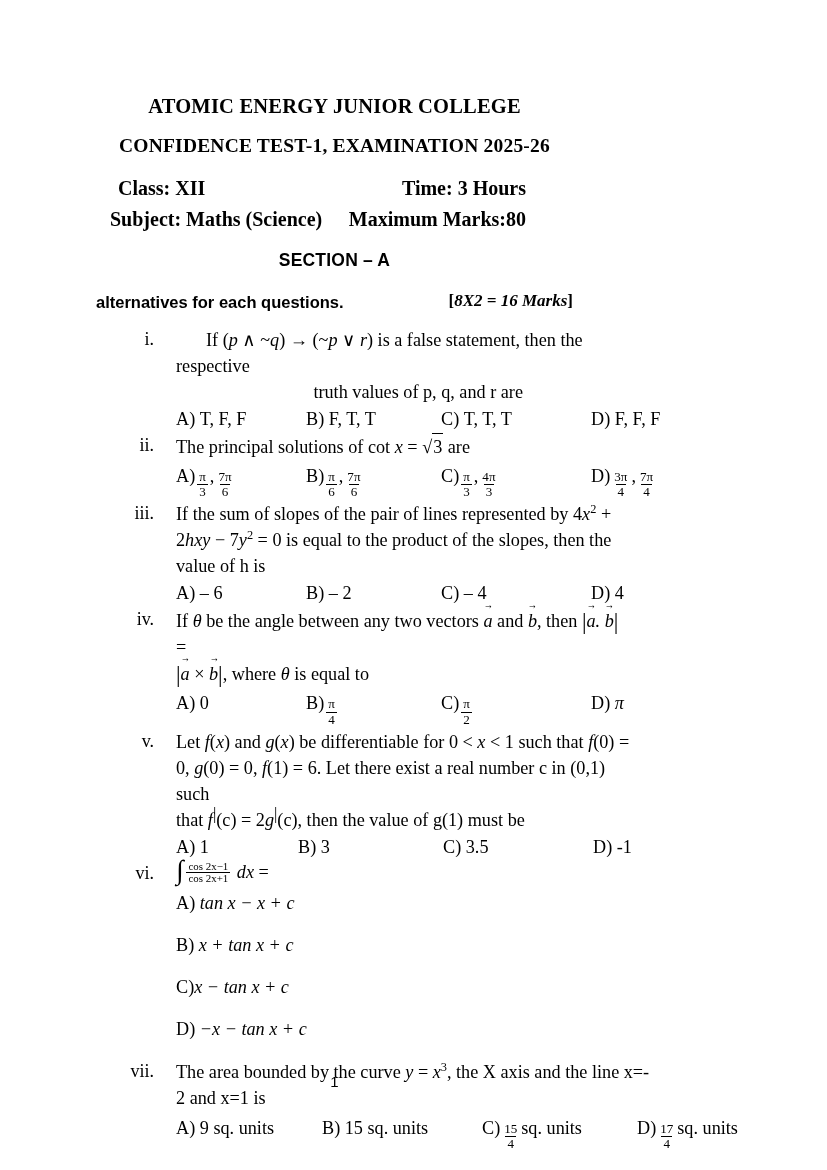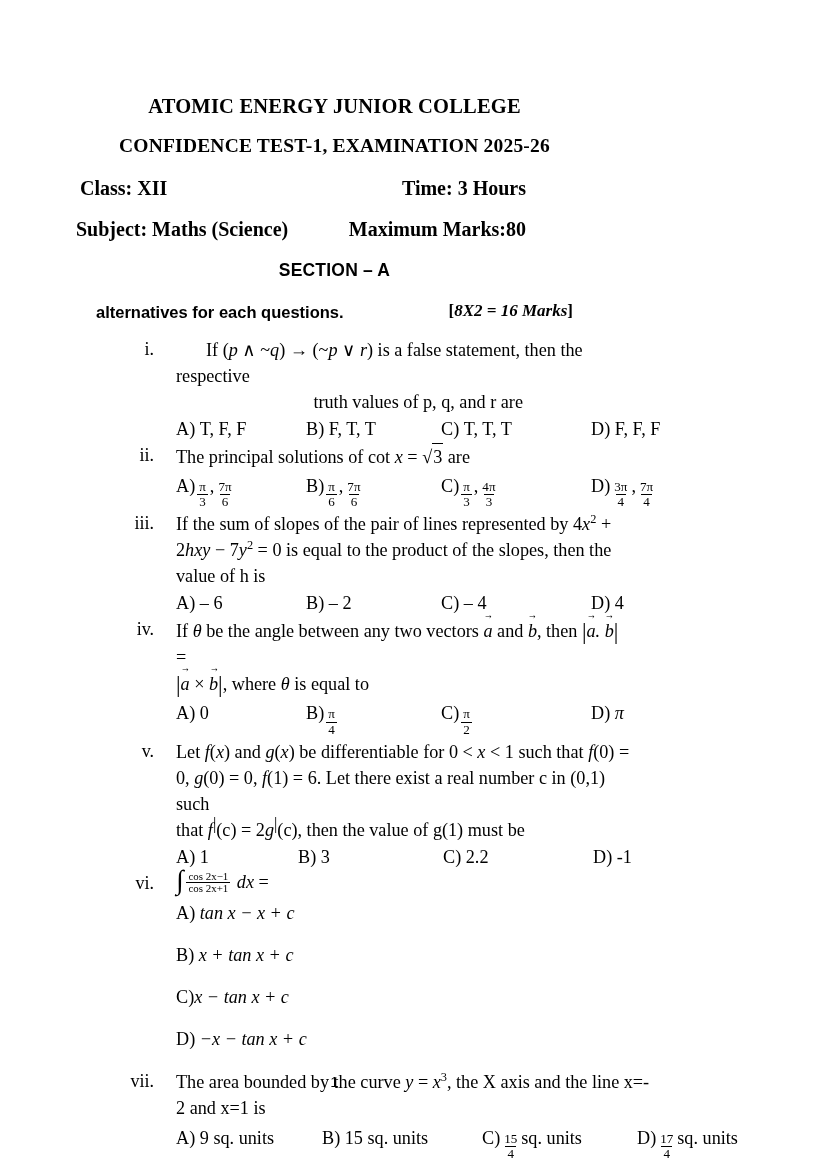--- a/index.html
+++ b/index.html
@@ -36,25 +36,25 @@
   .title-line.second {
     margin-top: 19px;
     font-size: 19.5px;
   }
 
   .meta-row {
     display: flex;
     justify-content: space-between;
     font-weight: bold;
     font-size: 20px;
-    padding: 0 143px 0 80px;
+    padding: 0 143px 0 118px;
     box-sizing: border-box;
   }
   .meta-row.first { margin-top: 22px; }
-  .meta-row.second { margin-top: 18px; padding: 0 143px 0 76px; align-items: center; }
+  .meta-row.second { margin-top: 8px; padding: 0 143px 0 110px; align-items: center; }
   .meta-row .right { text-align: right; }
 
   .section-head {
     text-align: center;
     font-weight: bold;
     font-size: 17.5px;
     margin-top: 19px;
     font-family: "Liberation Sans", "DejaVu Sans", sans-serif;
     letter-spacing: 0.2px;
   }
@@ -344,21 +344,21 @@
 
     <div class="q">
       <div class="q-num">v.</div>
       <div class="q-body">
         <div class="q-text"><span>Let </span><span class="mi">f</span><span>(</span><span class="mi">x</span><span>) and </span><span class="mi">g</span><span>(</span><span class="mi">x</span><span>) be differentiable for 0 &lt; </span><span class="mi">x</span><span> &lt; 1 such that </span><span class="mi">f</span><span>(0) =</span></div>
         <div class="q-text"><span>0, </span><span class="mi">g</span><span>(0) = 0, </span><span class="mi">f</span><span>(1) = 6. Let there exist a real number c in (0,1) such</span></div>
         <div class="q-text"><span>that </span><span class="mi">f</span><span class="prime">|</span><span>(c) = 2</span><span class="mi">g</span><span class="prime">|</span><span>(c), then the value of g(1) must be</span></div>
         <div class="opts four-wide">
           <span class="opt"><span>A)</span>&nbsp;<span>1</span></span>
           <span class="opt"><span>B)</span>&nbsp;<span>3</span></span>
-          <span class="opt"><span>C)</span>&nbsp;<span>2.2</span></span>
+          <span class="opt"><span>C)</span>&nbsp;<span>3.5</span></span>
           <span class="opt"><span>D)</span>&nbsp;<span>-1</span></span>
         </div>
       </div>
     </div>
 
     <div class="q" style="margin-top:0">
       <div class="q-num">vi.</div>
       <div class="q-body">
         <div class="q-text" style="line-height:1.1"><span class="intg">∫</span><span class="frac" style="font-size:0.60em">
               <span class="num">cos 2x−1</span>

